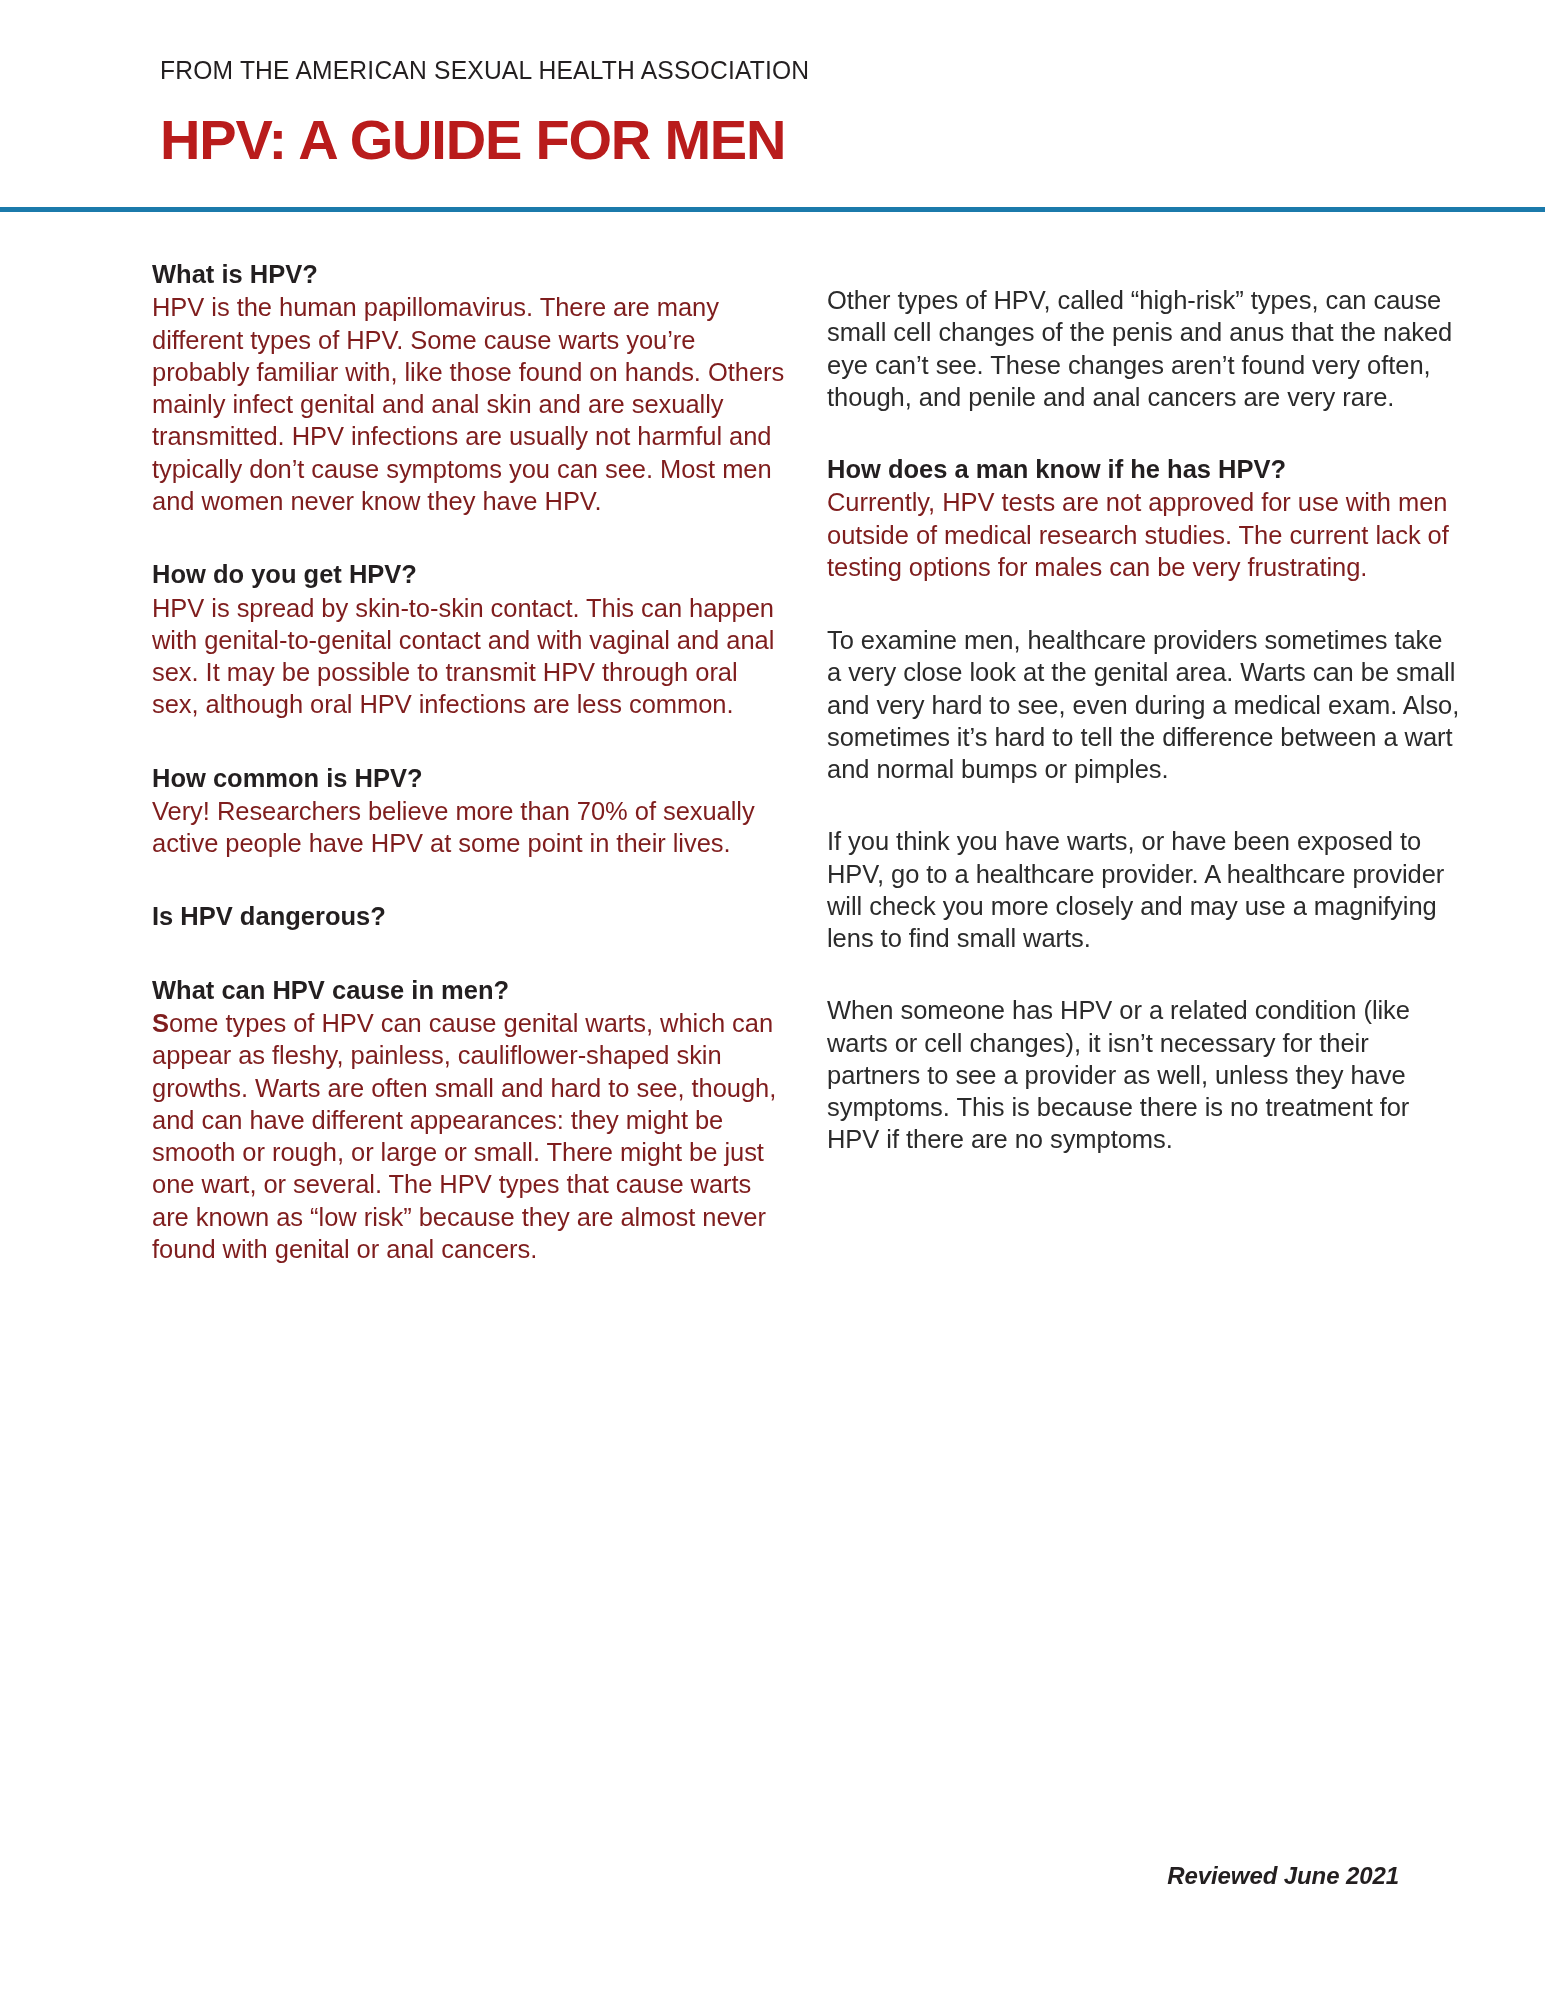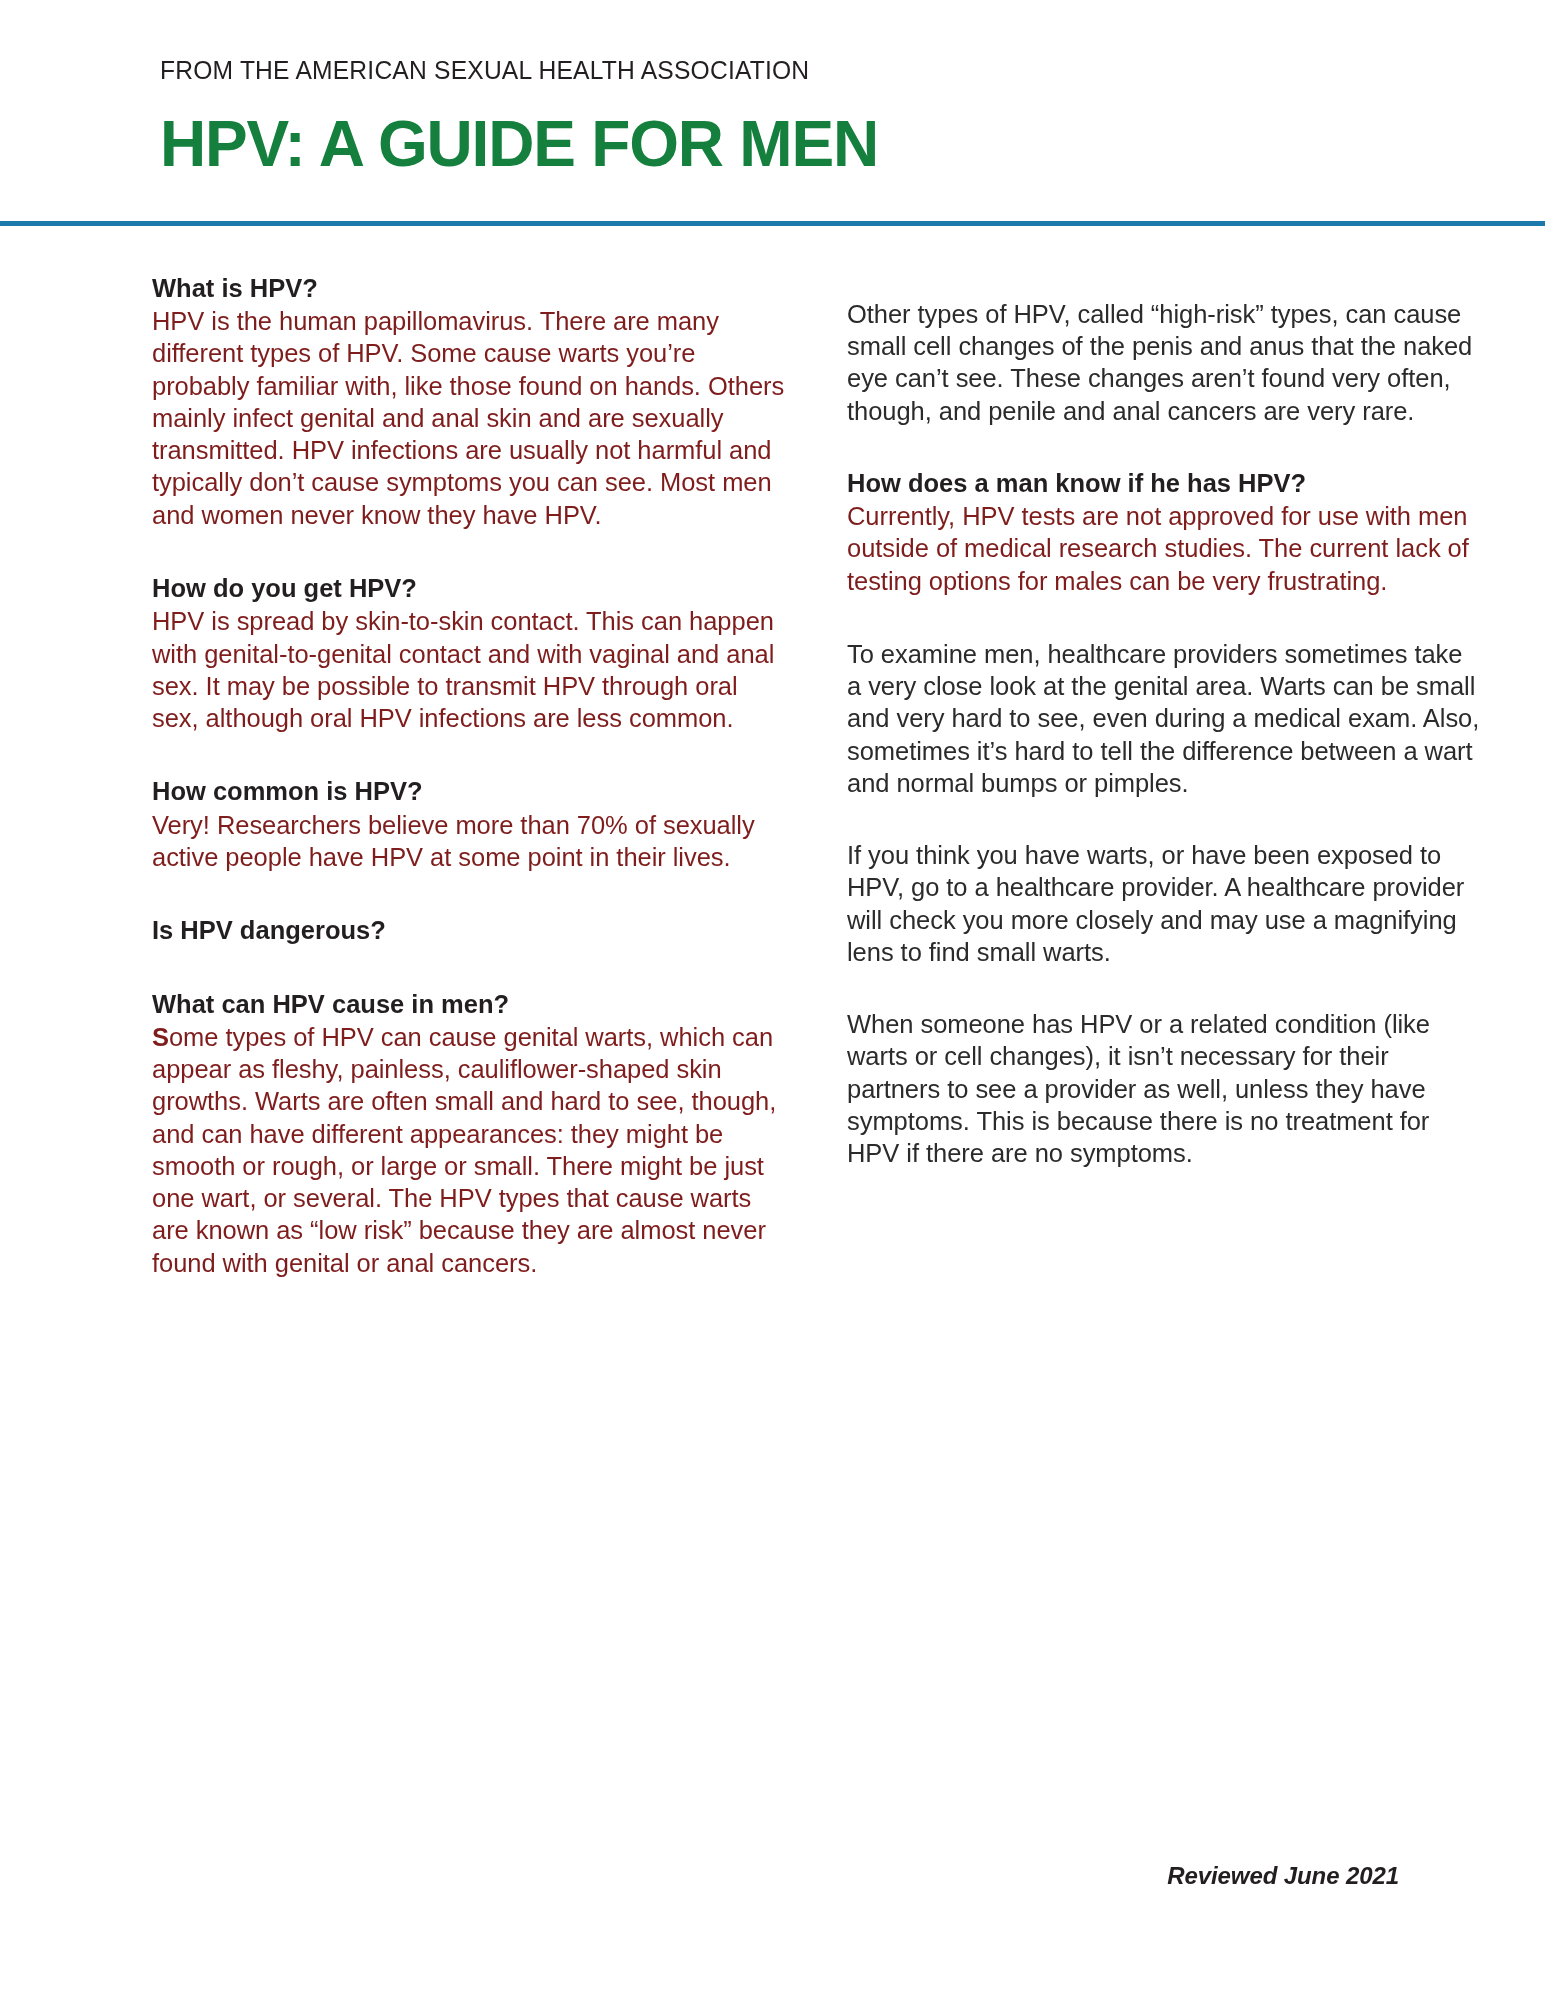--- a/index.html
+++ b/index.html
@@ -30,39 +30,39 @@
     letter-spacing: 0.2px;
     color: #231f20;
     font-weight: 400;
     line-height: 1.2;
     transform: scaleX(0.93);
     transform-origin: left center;
     white-space: nowrap;
   }
   .doc-title {
     margin-top: 24px;
-    font-size: 64px;
+    font-size: 56px;
     font-weight: 700;
-    color: #15803d;
+    color: #b91c1c;
     letter-spacing: -1.2px;
     line-height: 1.05;
     white-space: nowrap;
   }
   .header-rule {
     margin-top: 28px;
     height: 5px;
     background: #1b7aab;
     width: 100%;
   }
 
   
   .columns {
     position: relative;
     display: flex;
-    gap: 61px;
+    gap: 41px;
     padding: 46px 143px 0 152px;
     box-sizing: border-box;
   }
   .col {
     width: 634px;
     flex: 0 0 634px;
   }
   .col.right {
     padding-top: 18px;
   }

